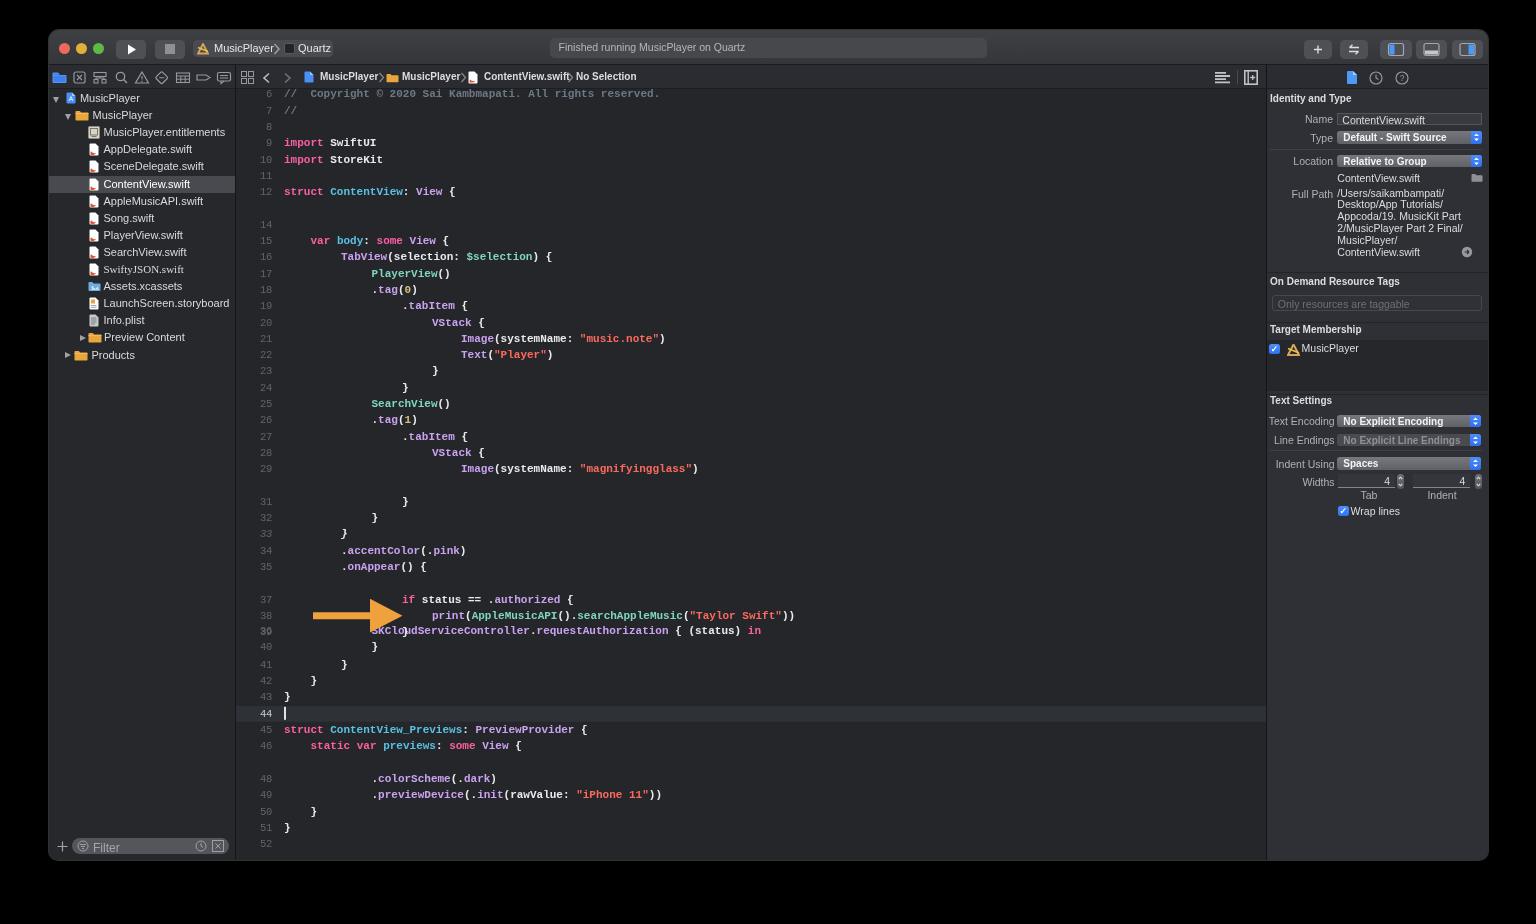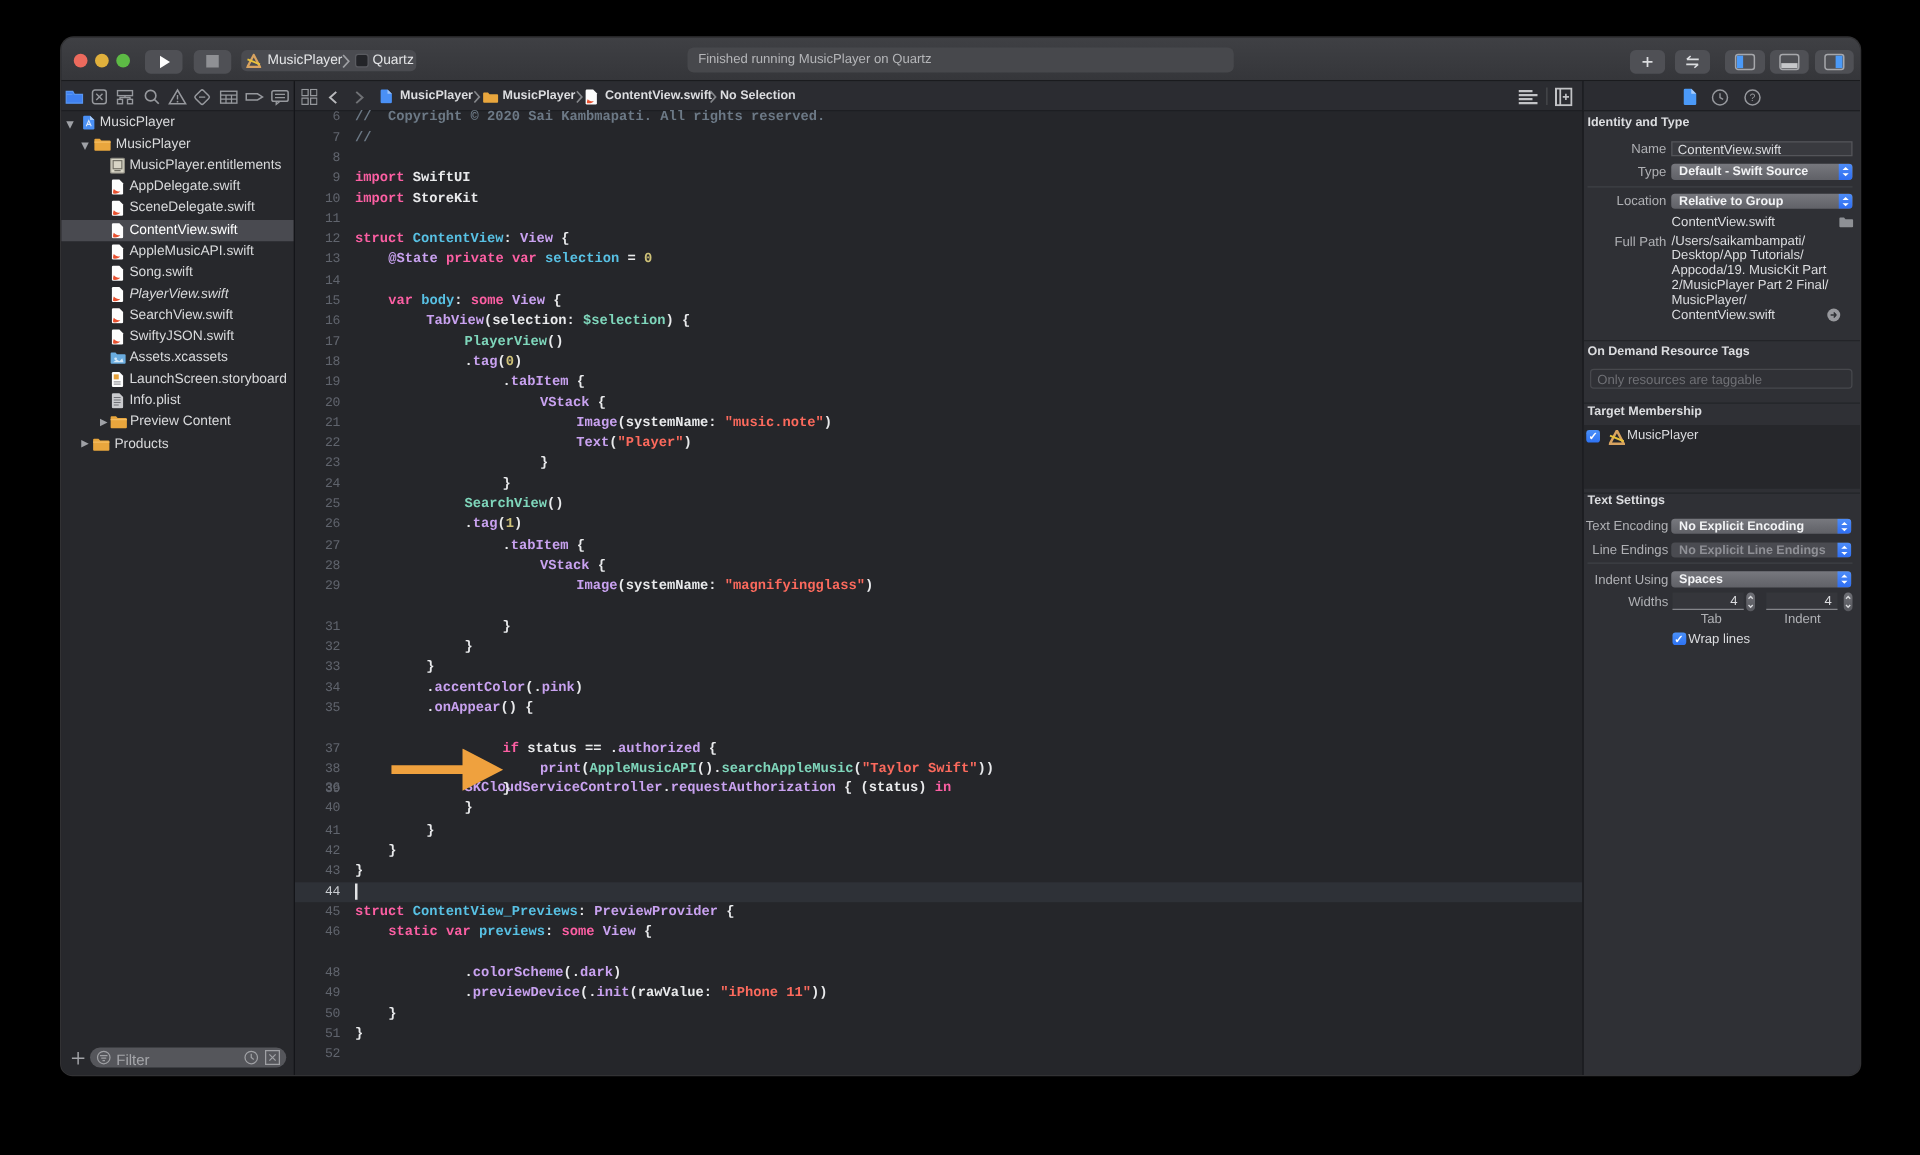--- a/index.html
+++ b/index.html
@@ -215,30 +215,30 @@
           <path d="M0.5 1.5 Q0.5 0.5 1.5 0.5 L6.5 0.5 L9.5 3.5 L9.5 11.5 Q9.5 12.5 8.5 12.5 L1.5 12.5 Q0.5 12.5 0.5 11.5 Z" fill="#fdfdfd"></path>
           <path d="M1.5 11.8 C1.3 9.8 1.9 8.4 2.1 8.2 C3.4 9.9 5.5 10.5 7.2 9.9 C6.6 11.3 3.9 12.3 1.5 11.8 Z" fill="#e8502f"></path>
         </svg>
         <span class="tlabel" style="left:54.5px;">Song.swift</span>
       </div>
       <div class="trow" style="top:161.8px;">
         <svg class="ticon" width="10" height="13" style="left:40px;">
           <path d="M0.5 1.5 Q0.5 0.5 1.5 0.5 L6.5 0.5 L9.5 3.5 L9.5 11.5 Q9.5 12.5 8.5 12.5 L1.5 12.5 Q0.5 12.5 0.5 11.5 Z" fill="#fdfdfd"></path>
           <path d="M1.5 11.8 C1.3 9.8 1.9 8.4 2.1 8.2 C3.4 9.9 5.5 10.5 7.2 9.9 C6.6 11.3 3.9 12.3 1.5 11.8 Z" fill="#e8502f"></path>
         </svg>
-        <span class="tlabel" style="left:54.5px;font-style:italic;">PlayerView.swift</span>
+        <span class="tlabel" style="left:54.5px;">PlayerView.swift</span>
       </div>
       <div class="trow" style="top:178.9px;">
         <svg class="ticon" width="10" height="13" style="left:40px;">
           <path d="M0.5 1.5 Q0.5 0.5 1.5 0.5 L6.5 0.5 L9.5 3.5 L9.5 11.5 Q9.5 12.5 8.5 12.5 L1.5 12.5 Q0.5 12.5 0.5 11.5 Z" fill="#fdfdfd"></path>
           <path d="M1.5 11.8 C1.3 9.8 1.9 8.4 2.1 8.2 C3.4 9.9 5.5 10.5 7.2 9.9 C6.6 11.3 3.9 12.3 1.5 11.8 Z" fill="#e8502f"></path>
         </svg>
         <span class="tlabel" style="left:54.5px;">SearchView.swift</span>
       </div>
-      <div class="trow" style="top:196px;">
+      <div class="trow" style="top:196px;font-family:Liberation Serif, serif;">
         <svg class="ticon" width="10" height="13" style="left:40px;">
           <path d="M0.5 1.5 Q0.5 0.5 1.5 0.5 L6.5 0.5 L9.5 3.5 L9.5 11.5 Q9.5 12.5 8.5 12.5 L1.5 12.5 Q0.5 12.5 0.5 11.5 Z" fill="#fdfdfd"></path>
           <path d="M1.5 11.8 C1.3 9.8 1.9 8.4 2.1 8.2 C3.4 9.9 5.5 10.5 7.2 9.9 C6.6 11.3 3.9 12.3 1.5 11.8 Z" fill="#e8502f"></path>
         </svg>
         <span class="tlabel" style="left:54.5px;">SwiftyJSON.swift</span>
       </div>
       <div class="trow" style="top:213.1px;">
         <svg class="ticon" width="13" height="12" style="left:39px;top:3px;">
           <path d="M0.5 1.8 Q0.5 1 1.3 1 L4.4 1 L5.6 2.4 L11.7 2.4 Q12.5 2.4 12.5 3.2 L12.5 9.2 Q12.5 10 11.7 10 L1.3 10 Q0.5 10 0.5 9.2 Z" fill="#6aacdf"></path>
           <circle cx="4.5" cy="6" r="1.1" fill="#d7e9f8"></circle>
@@ -349,40 +349,39 @@
       </svg>
     </div>
     <div id="code">
       <div class="row" style="top:-1.65px;"><span class="num">6</span><span class="cd L0 cm">//&nbsp;&nbsp;Copyright © 2020 Sai Kambmapati. All rights reserved.</span></div>
       <div class="row" style="top:14.65px;"><span class="num">7</span><span class="cd L0 cm">//</span></div>
       <div class="row" style="top:30.95px;"><span class="num">8</span></div>
       <div class="row" style="top:47.25px;"><span class="num">9</span><span class="cd L0"><span class="k">import</span><span class="pl"> SwiftUI</span></span></div>
       <div class="row" style="top:63.55px;"><span class="num">10</span><span class="cd L0"><span class="k">import</span><span class="pl"> StoreKit</span></span></div>
       <div class="row" style="top:79.85px;"><span class="num">11</span></div>
       <div class="row" style="top:96.15px;"><span class="num">12</span><span class="cd L0"><span class="k">struct</span><span class="pl"> </span><span class="ty">ContentView</span><span class="pl">: </span><span class="fw">View</span><span class="pl"> {</span></span></div>
-      <div class="row" style="top:112.45px;"><span class="num">13</span><span class="cd L1"><span class="fw">@State</span><span class="pl"> </span><span class="k">private</span><span class="pl"> </span><span class="k">var</span><span class="pl"> </span><span class="ty">selection</span><span class="pl"> = </span><span class="n0">0</span></span></div>
       <div class="row" style="top:128.75px;"><span class="num">14</span></div>
       <div class="row" style="top:145.05px;"><span class="num">15</span><span class="cd L1"><span class="k">var</span><span class="pl"> </span><span class="ty">body</span><span class="pl">: </span><span class="k">some</span><span class="pl"> </span><span class="fw">View</span><span class="pl"> {</span></span></div>
       <div class="row" style="top:161.35px;"><span class="num">16</span><span class="cd L2"><span class="fw">TabView</span><span class="pl">(selection: </span><span class="pj">$selection</span><span class="pl">) {</span></span></div>
       <div class="row" style="top:177.65px;"><span class="num">17</span><span class="cd L3"><span class="pj">PlayerView</span><span class="pl">()</span></span></div>
       <div class="row" style="top:193.95px;"><span class="num">18</span><span class="cd L3"><span class="pl">.</span><span class="fw">tag</span><span class="pl">(</span><span class="n0">0</span><span class="pl">)</span></span></div>
       <div class="row" style="top:210.25px;"><span class="num">19</span><span class="cd L4"><span class="pl">.</span><span class="fw">tabItem</span><span class="pl"> {</span></span></div>
       <div class="row" style="top:226.55px;"><span class="num">20</span><span class="cd L5"><span class="fw">VStack</span><span class="pl"> {</span></span></div>
       <div class="row" style="top:242.85px;"><span class="num">21</span><span class="cd L6"><span class="fw">Image</span><span class="pl">(systemName: </span><span class="s">"music.note"</span><span class="pl">)</span></span></div>
       <div class="row" style="top:259.15px;"><span class="num">22</span><span class="cd L6"><span class="fw">Text</span><span class="pl">(</span><span class="s">"Player"</span><span class="pl">)</span></span></div>
       <div class="row" style="top:275.45px;"><span class="num">23</span><span class="cd L5"><span class="pl">}</span></span></div>
       <div class="row" style="top:291.75px;"><span class="num">24</span><span class="cd L4"><span class="pl">}</span></span></div>
       <div class="row" style="top:308.05px;"><span class="num">25</span><span class="cd L3"><span class="pj">SearchView</span><span class="pl">()</span></span></div>
       <div class="row" style="top:324.35px;"><span class="num">26</span><span class="cd L3"><span class="pl">.</span><span class="fw">tag</span><span class="pl">(</span><span class="n0">1</span><span class="pl">)</span></span></div>
       <div class="row" style="top:340.65px;"><span class="num">27</span><span class="cd L4"><span class="pl">.</span><span class="fw">tabItem</span><span class="pl"> {</span></span></div>
       <div class="row" style="top:356.95px;"><span class="num">28</span><span class="cd L5"><span class="fw">VStack</span><span class="pl"> {</span></span></div>
       <div class="row" style="top:373.25px;"><span class="num">29</span><span class="cd L6"><span class="fw">Image</span><span class="pl">(systemName: </span><span class="s">"magnifyingglass"</span><span class="pl">)</span></span></div>
       <div class="row" style="top:405.85px;"><span class="num">31</span><span class="cd L4"><span class="pl">}</span></span></div>
       <div class="row" style="top:422.15px;"><span class="num">32</span><span class="cd L3"><span class="pl">}</span></span></div>
-      <div class="row" style="top:438.45px;"><span class="num">33</span><span class="cd L2"><span class="pl">}</span></span></div>
+      <div class="row" style="top:438.45px;font-style:italic;"><span class="num">33</span><span class="cd L2"><span class="pl">}</span></span></div>
       <div class="row" style="top:454.75px;"><span class="num">34</span><span class="cd L2"><span class="pl">.</span><span class="fw">accentColor</span><span class="pl">(.</span><span class="fw">pink</span><span class="pl">)</span></span></div>
       <div class="row" style="top:471.05px;"><span class="num">35</span><span class="cd L2"><span class="pl">.</span><span class="fw">onAppear</span><span class="pl">() {</span></span></div>
       <div class="row" style="top:487.35px;margin-top:48px;"><span class="num">36</span><span class="cd L3"><span class="fw">SKCloudServiceController</span><span class="pl">.</span><span class="fw">requestAuthorization</span><span class="pl"> { (status) </span><span class="k">in</span></span></div>
       <div class="row" style="top:503.65px;"><span class="num">37</span><span class="cd L4"><span class="k">if</span><span class="pl"> status == .</span><span class="fw">authorized</span><span class="pl"> {</span></span></div>
       <div class="row" style="top:519.95px;"><span class="num">38</span><span class="cd L5"><span class="fw">print</span><span class="pl">(</span><span class="pj">AppleMusicAPI</span><span class="pl">().</span><span class="pj">searchAppleMusic</span><span class="pl">(</span><span class="s">"Taylor Swift"</span><span class="pl">))</span></span></div>
       <div class="row" style="top:536.25px;"><span class="num">39</span><span class="cd L4"><span class="pl">}</span></span></div>
       <div class="row" style="top:551px;"><span class="num">40</span><span class="cd L3"><span class="pl">}</span></span></div>
       <div class="row" style="top:568.85px;"><span class="num">41</span><span class="cd L2"><span class="pl">}</span></span></div>
       <div class="row" style="top:585.15px;"><span class="num">42</span><span class="cd L1"><span class="pl">}</span></span></div>
       <div class="row" style="top:601.45px;"><span class="num">43</span><span class="cd L0"><span class="pl">}</span></span></div>

